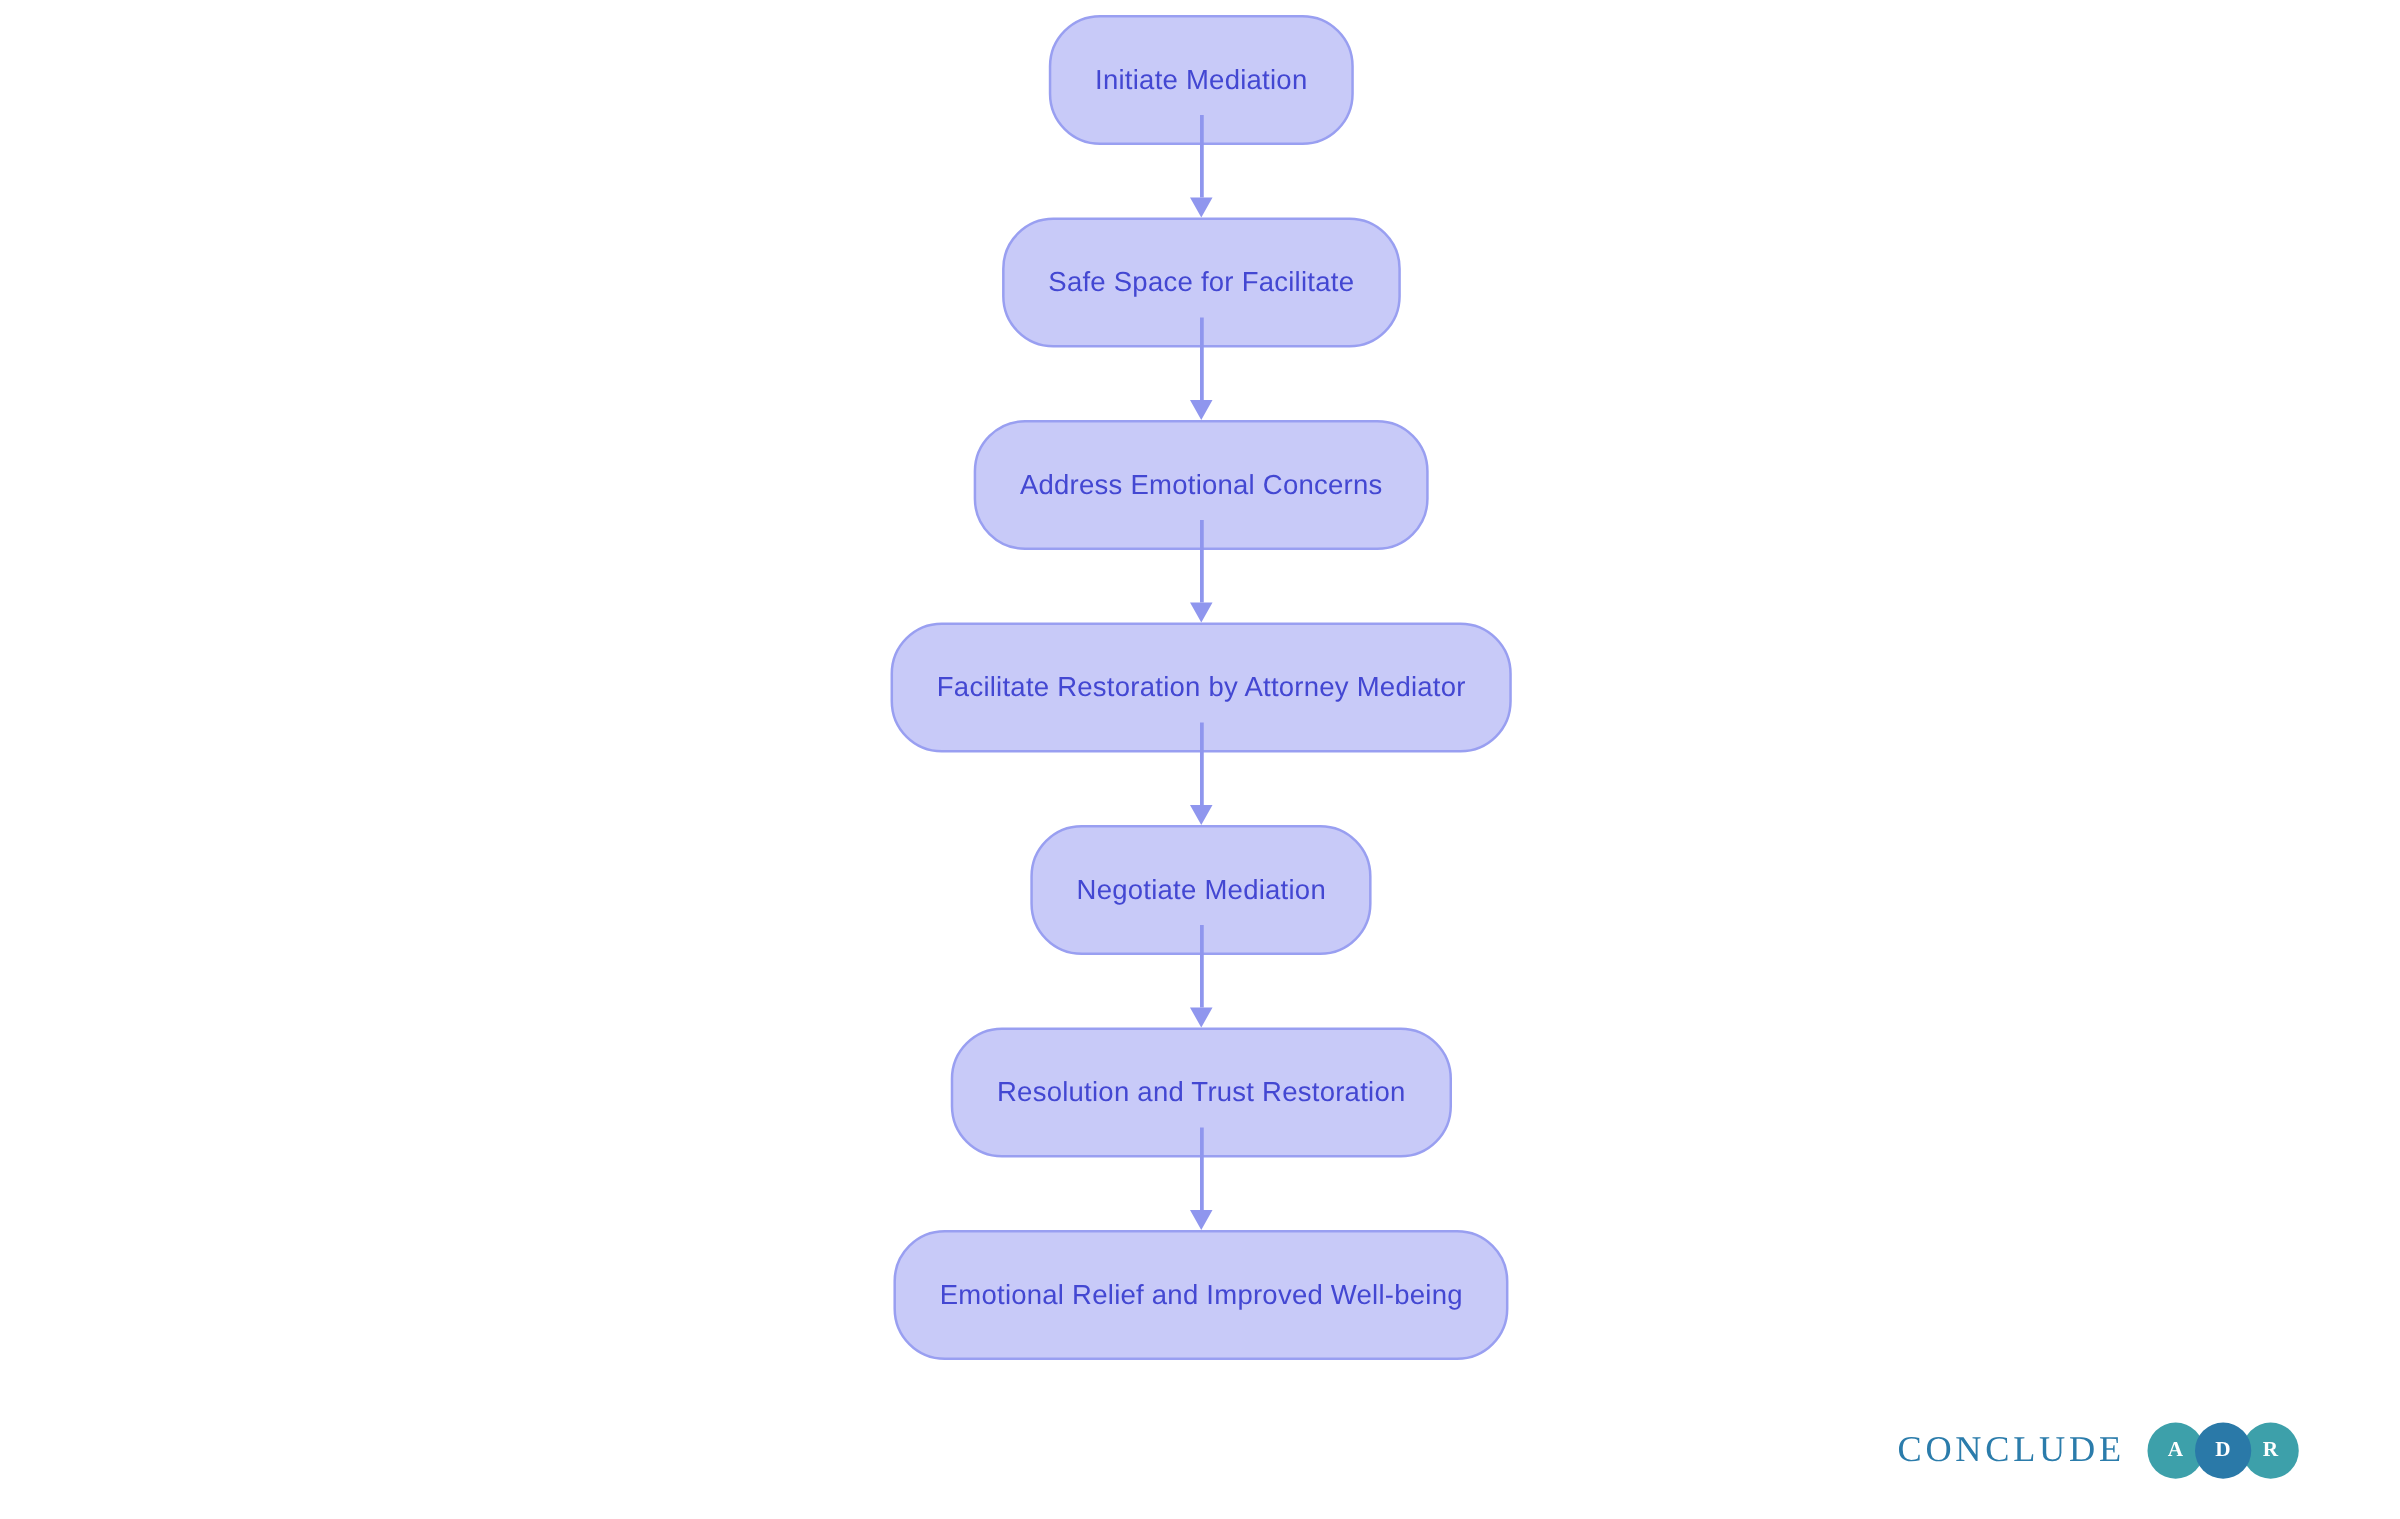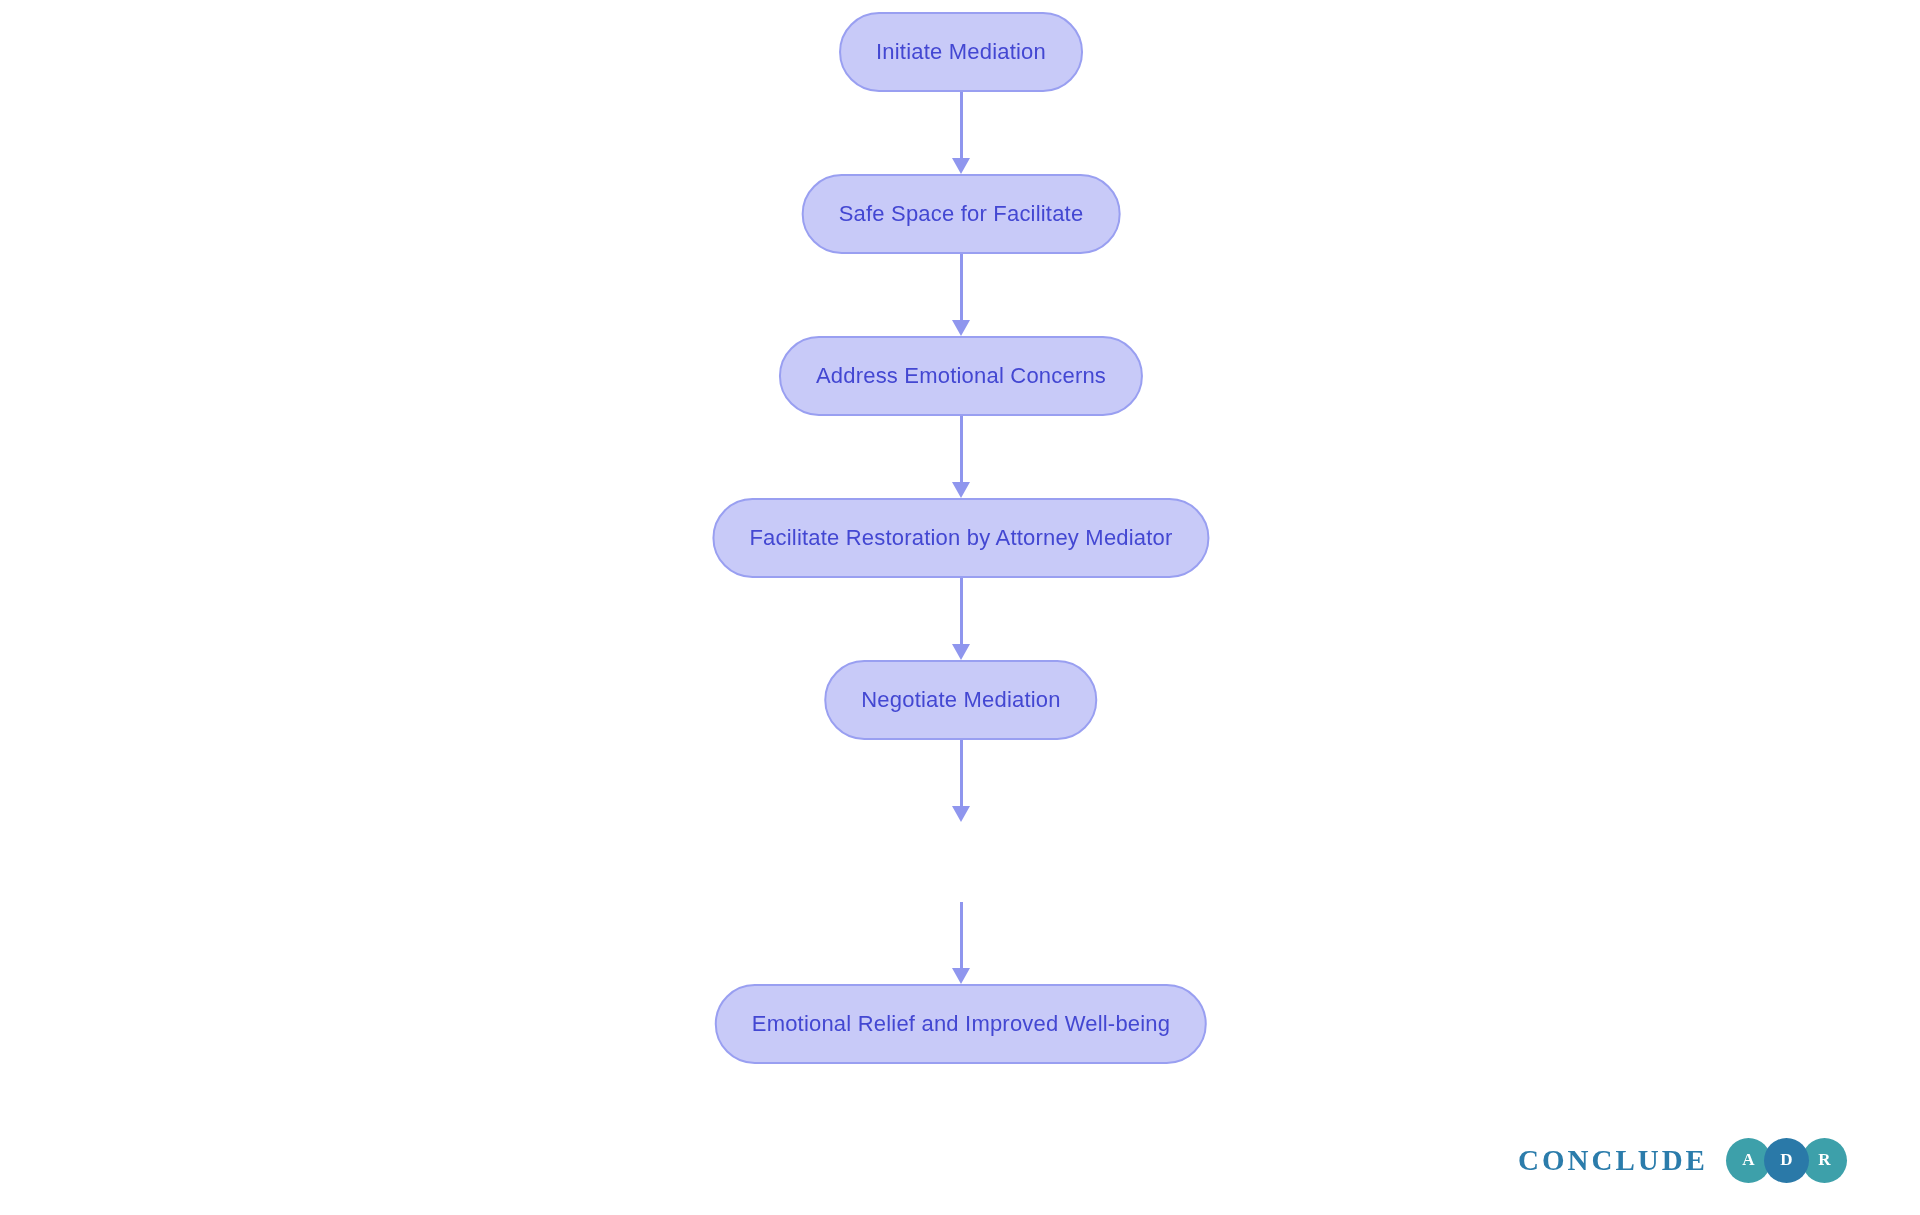--- a/index.html
+++ b/index.html
@@ -12,21 +12,21 @@
     font-family: "Liberation Sans", sans-serif;
   }
 
   .canvas { position: absolute; inset: 0; }
 
   
   .flow-node {
     position: absolute;
     left: 961px;
     transform: translateX(-50%);
-    height: 80px;
+    height: 104px;
     padding: 0 35px;
     box-sizing: border-box;
     border-radius: 41px;
     background: var(--node-fill, #c8caf8);
     border: 2px solid var(--node-border, #999ff1);
     color: var(--node-text, #4347d2);
     font-size: 22px;
     letter-spacing: 0.2px;
     white-space: nowrap;
     display: flex;
@@ -75,21 +75,21 @@
   .logo {
     position: absolute;
     left: 1518px;
     top: 1136px;
     height: 48px;
     display: flex;
     align-items: center;
   }
   .wordmark {
     font-family: "Liberation Serif", serif;
-    font-weight: bold;
+    font-weight: normal;
     font-size: 29px;
     letter-spacing: 3px;
   }
   .badges { display: flex; align-items: center; margin-left: 18px; }
   .badge {
     width: 45px;
     height: 45px;
     border-radius: 50%;
     color: #ffffff;
     font-family: "Liberation Serif", serif;
@@ -146,20 +146,23 @@
 
   <div class="flow-node n5">
     <span>Negotiate Mediation</span>
   </div>
 
   <div class="connector c5">
     <div class="line"></div>
     <div class="head"></div>
   </div>
 
+  <div class="flow-node n6">
+    <span>Resolution and Trust Restoration</span>
+  </div>
 
   <div class="connector c6">
     <div class="line"></div>
     <div class="head"></div>
   </div>
 
   <div class="flow-node n7">
     <span>Emotional Relief and Improved Well-being</span>
   </div>
 

